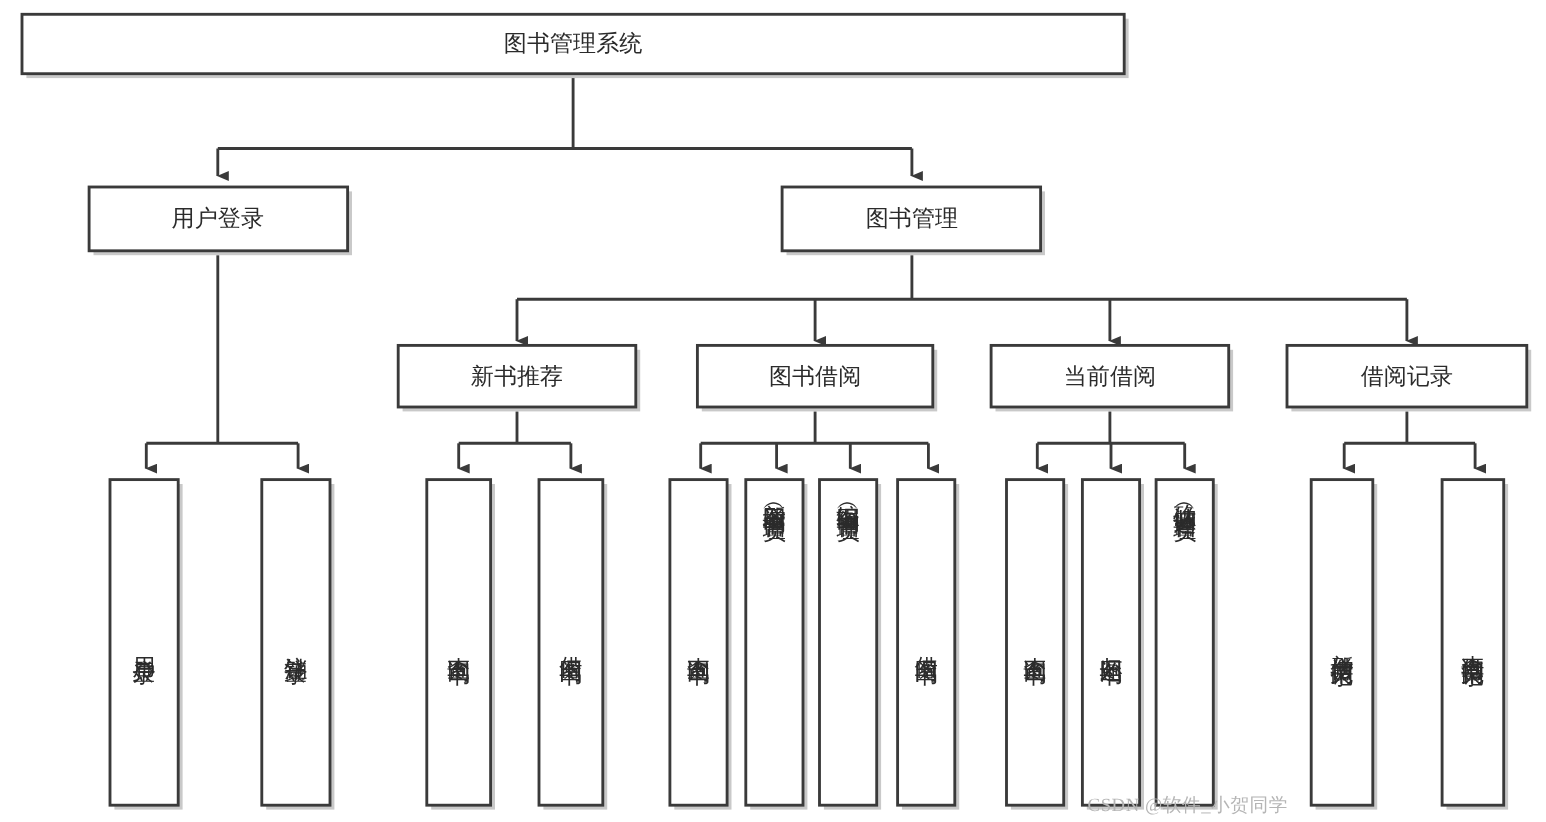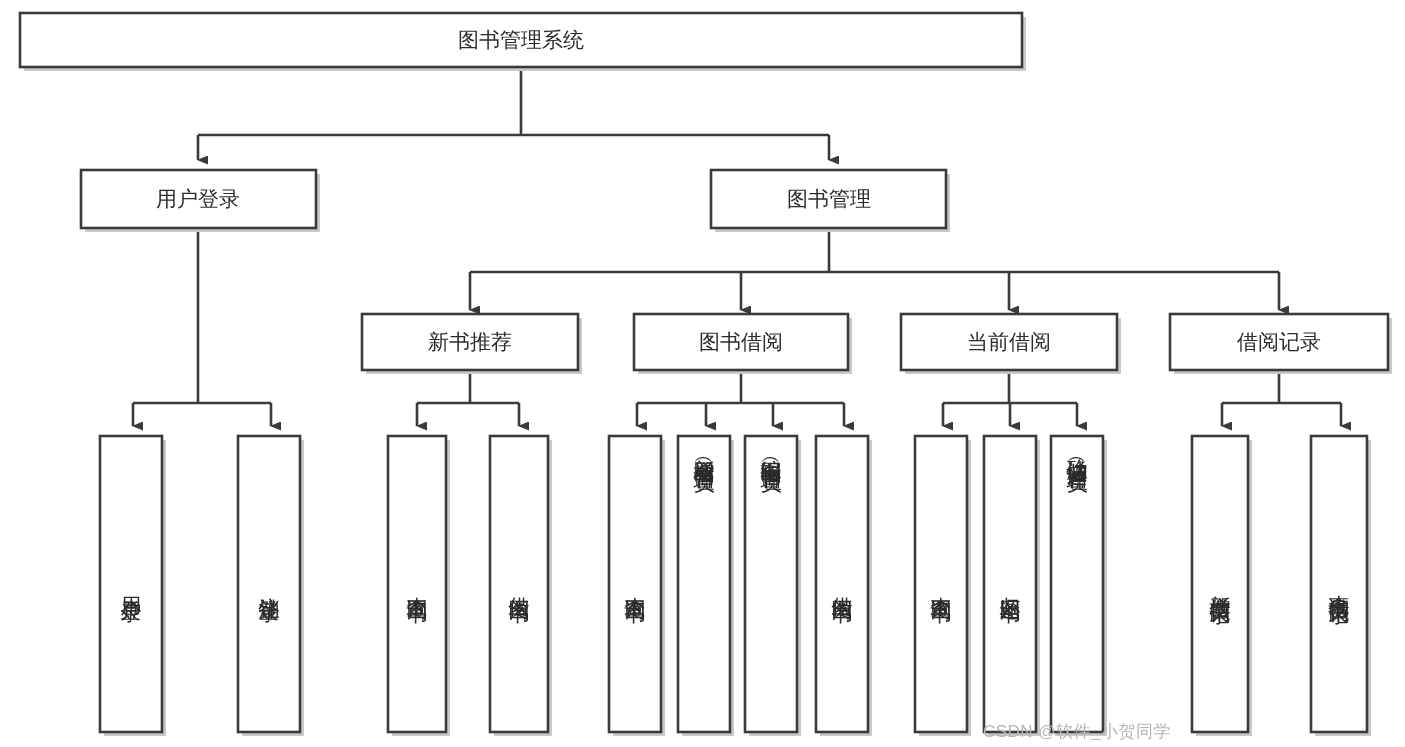--- a/index.html
+++ b/index.html
@@ -65,21 +65,21 @@
     line-height: 1.05;
     letter-spacing: 2px;
     color: #2b2b2b;
     white-space: nowrap;
     text-align: center;
   }
   .watermark {
     position: absolute;
     right: 8px;
     bottom: 4px;
-    font-family: Liberation Sans, sans-serif;
+    font-family: Liberation Serif, serif;
     font-size: 17px;
     color: #b5b5b5;
     letter-spacing: 0.5px;
     white-space: nowrap;
     pointer-events: none;
   }
 </style>
 </head>
 <body>
 

